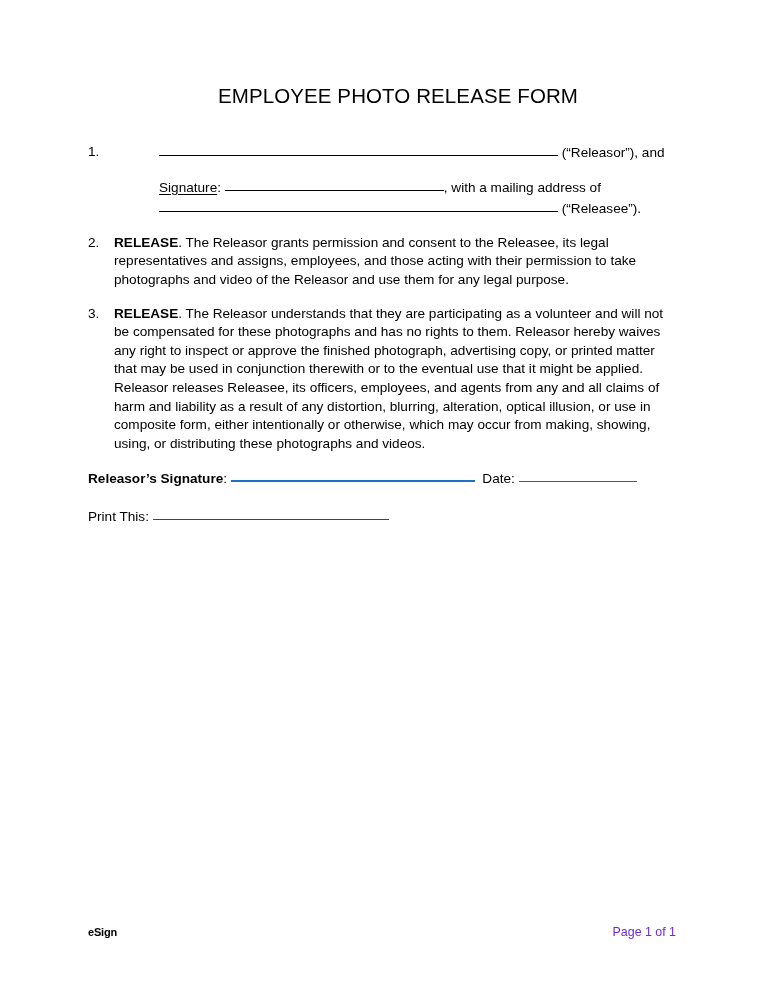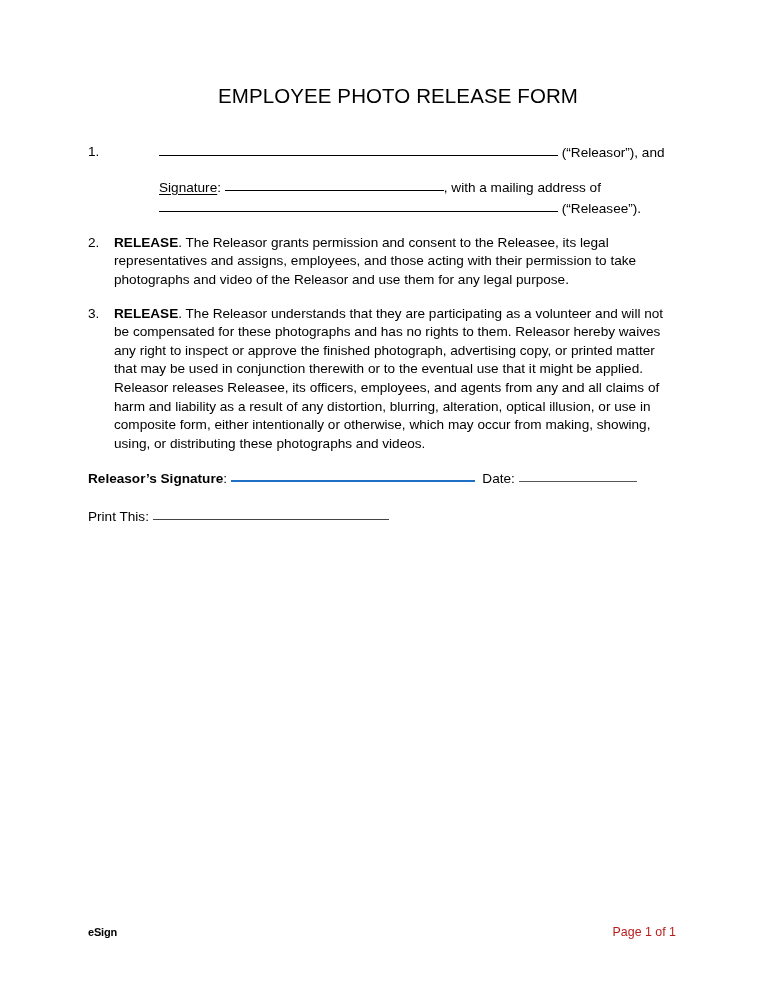--- a/index.html
+++ b/index.html
@@ -146,21 +146,21 @@
     justify-content: space-between;
   }
   .brand {
     font-size: 11px;
     font-weight: bold;
     letter-spacing: -0.2px;
     color: #000000;
   }
   .page-num {
     font-size: 12.4px;
-    color: #b91c1c;
+    color: #6d28d9;
   }
 </style>
 </head>
 <body>
 
 <div class="page">
 
   <div class="doc-title">EMPLOYEE PHOTO RELEASE FORM</div>
 
   <div class="content">

